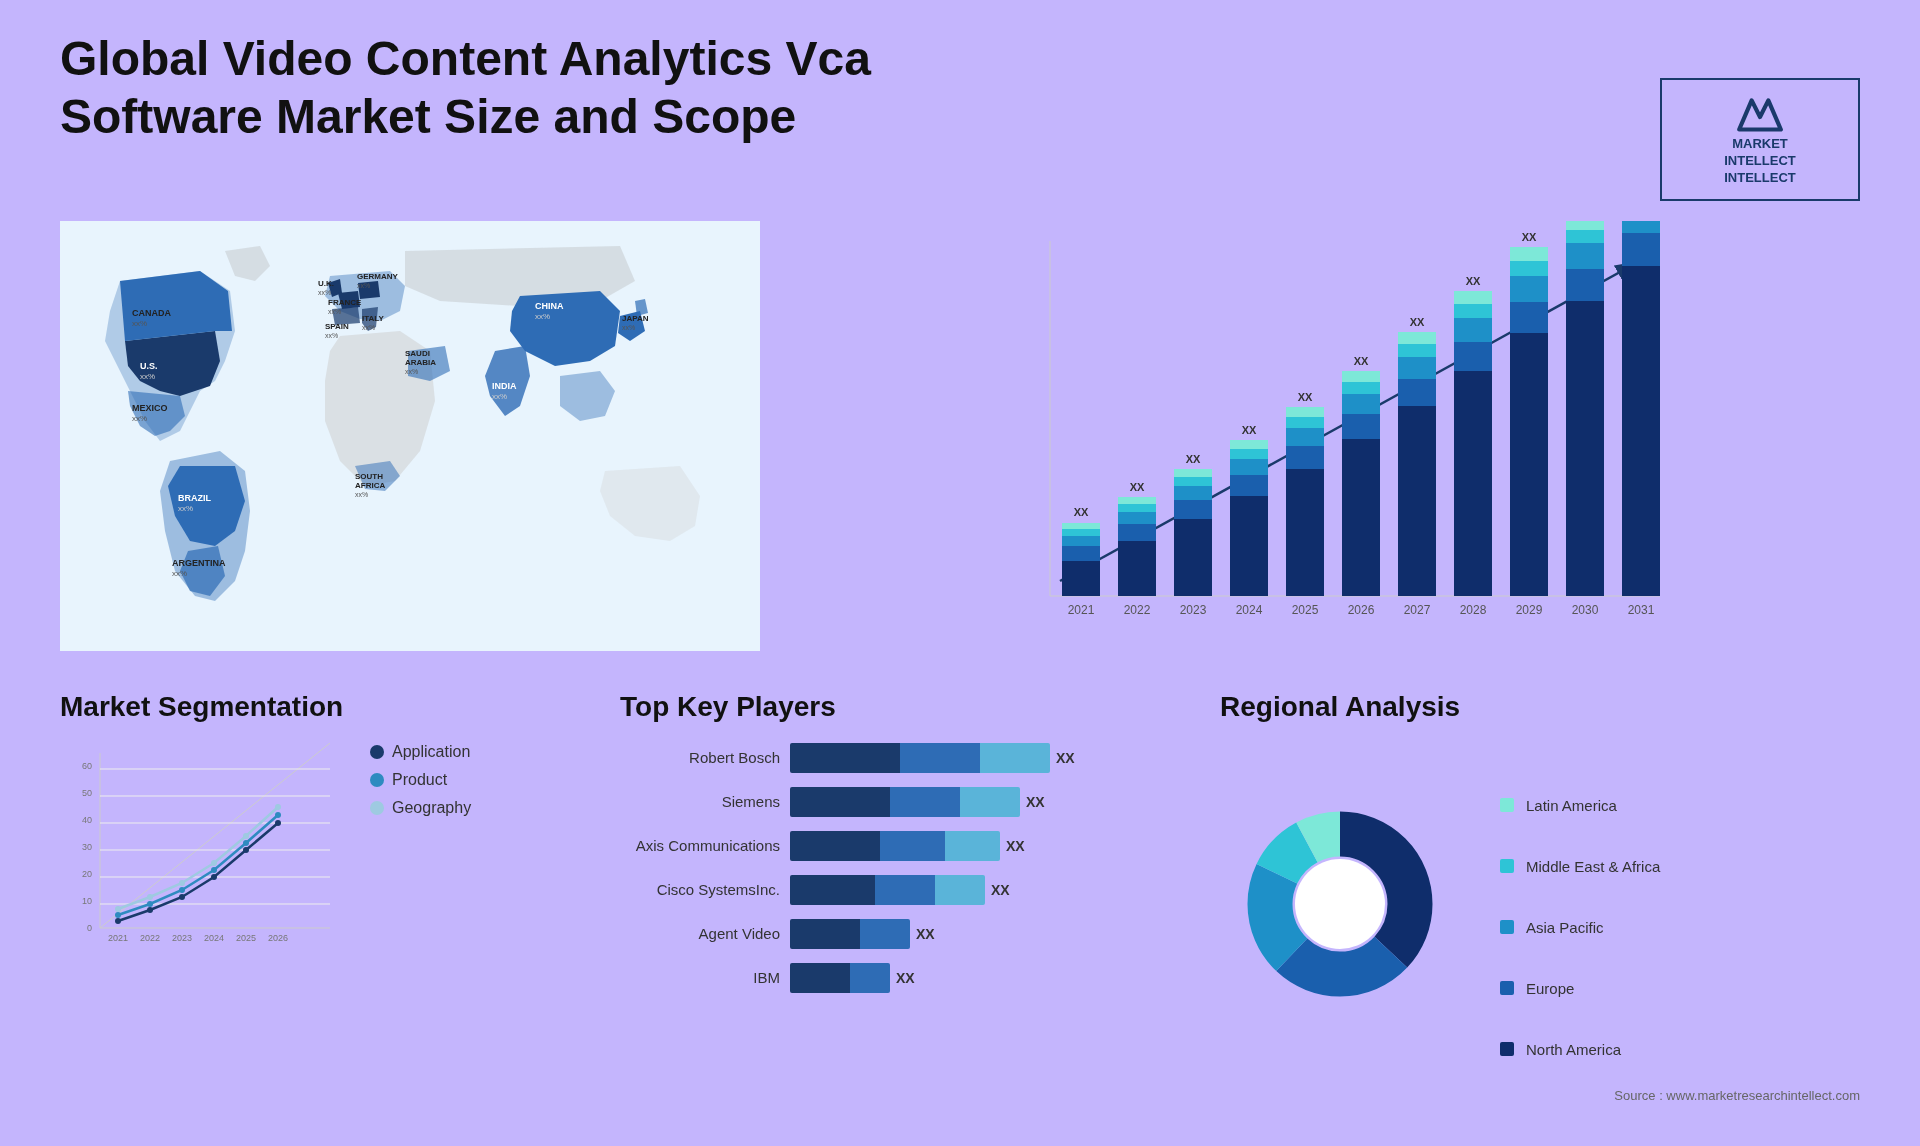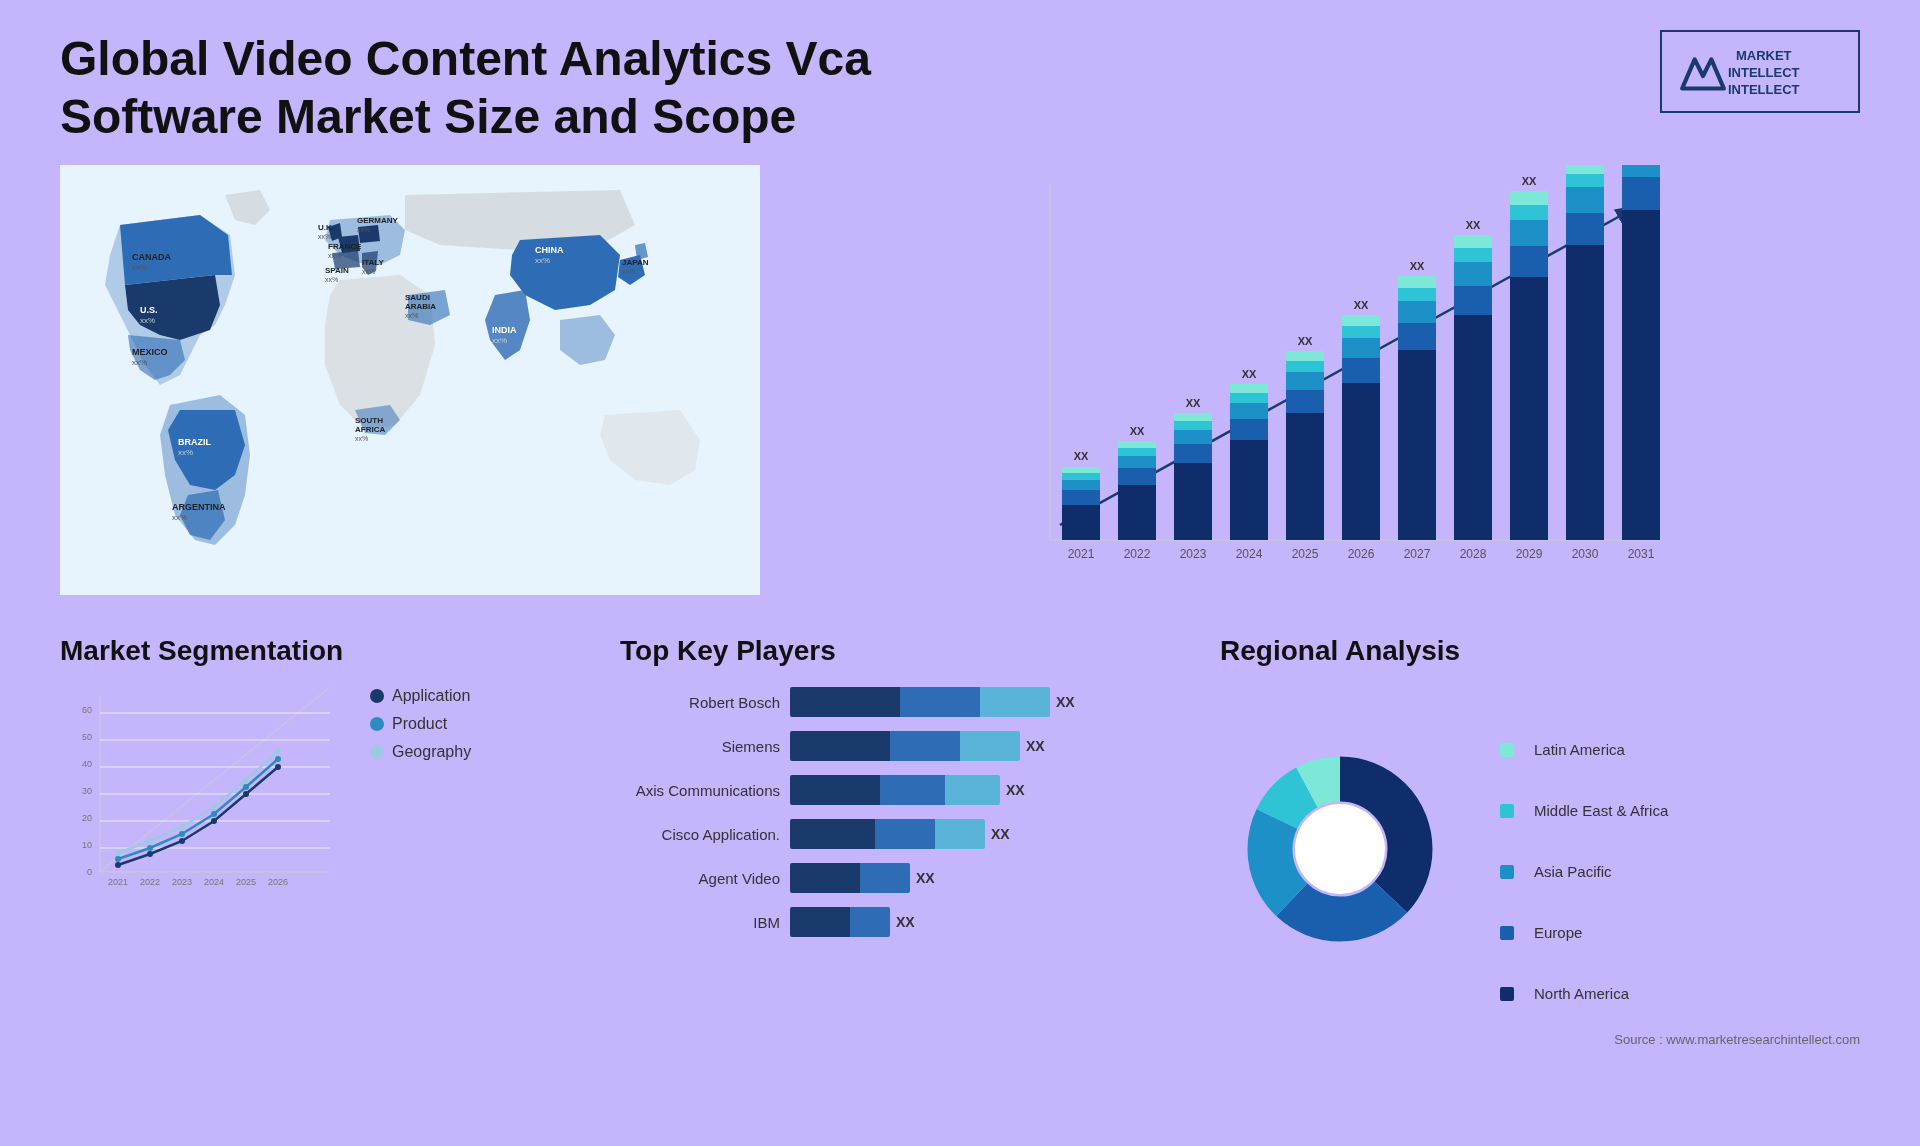--- a/index.html
+++ b/index.html
@@ -27,25 +27,26 @@
     }
     .main-title {
       font-size: 48px;
       font-weight: 700;
       color: #111;
       max-width: 900px;
       line-height: 1.2;
     }
     .logo-box {
       display: flex;
-      flex-direction: row;
+      flex-direction: column;
       align-items: center;
       border: 2px solid #1a3a6b;
       padding: 12px 16px;
       min-width: 200px;
+      margin-top: 48px;
     }
     .logo-icon {
       width: 50px;
       height: 40px;
     }
     .logo-text {
       font-size: 13px;
       font-weight: 700;
       color: #1a3a6b;
       text-align: center;
@@ -149,21 +150,21 @@
       font-size: 14px;
       color: #333;
       font-weight: 600;
     }
     .donut-legend {
       margin-top: 10px;
     }
     .donut-legend-item {
       display: flex;
       align-items: center;
-      gap: 20px;
+      gap: 12px;
       margin-bottom: 8px;
       font-size: 15px;
       color: #333;
       margin-top: 44px;
     }
     .donut-color {
       width: 14px;
       height: 14px;
       border-radius: 2px;
     }
@@ -519,21 +520,21 @@
           <div class="player-bar">
             <div class="bar-dark" style="width:90px;"></div>
             <div class="bar-mid" style="width:65px;"></div>
             <div class="bar-light" style="width:55px;"></div>
           </div>
           <span class="player-val">XX</span>
         </div>
       </div>
 
       <div class="player-row">
-        <div class="player-name">Cisco Application.</div>
+        <div class="player-name">Cisco SystemsInc.</div>
         <div class="player-bar-wrap">
           <div class="player-bar">
             <div class="bar-dark" style="width:85px;"></div>
             <div class="bar-mid" style="width:60px;"></div>
             <div class="bar-light" style="width:50px;"></div>
           </div>
           <span class="player-val">XX</span>
         </div>
       </div>
 

